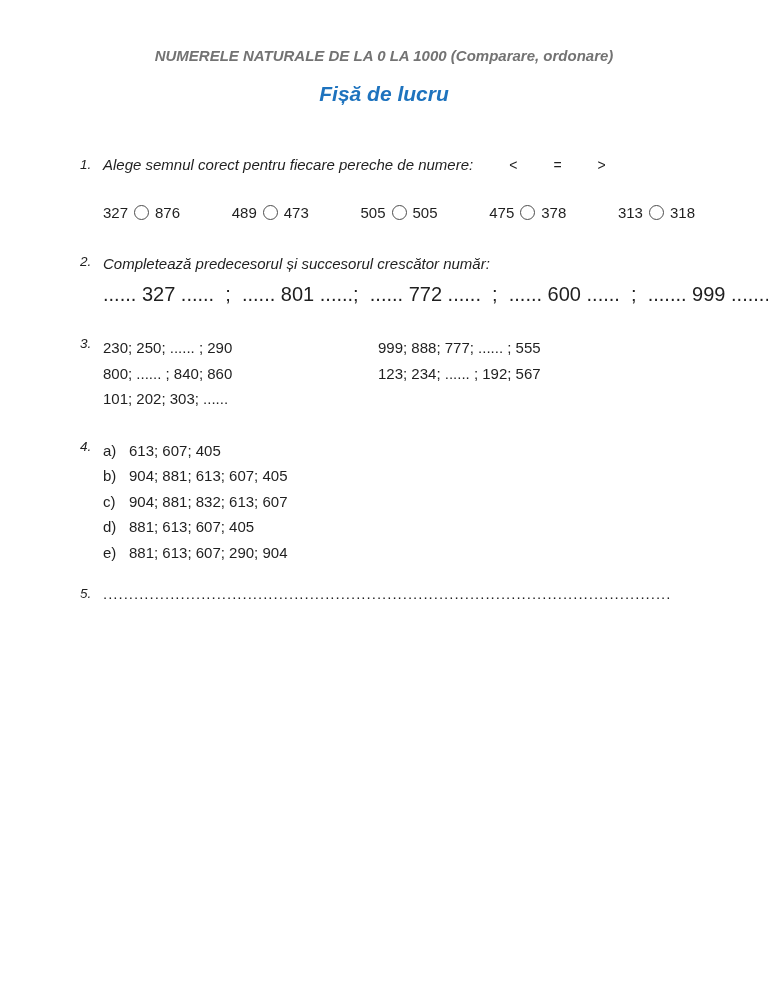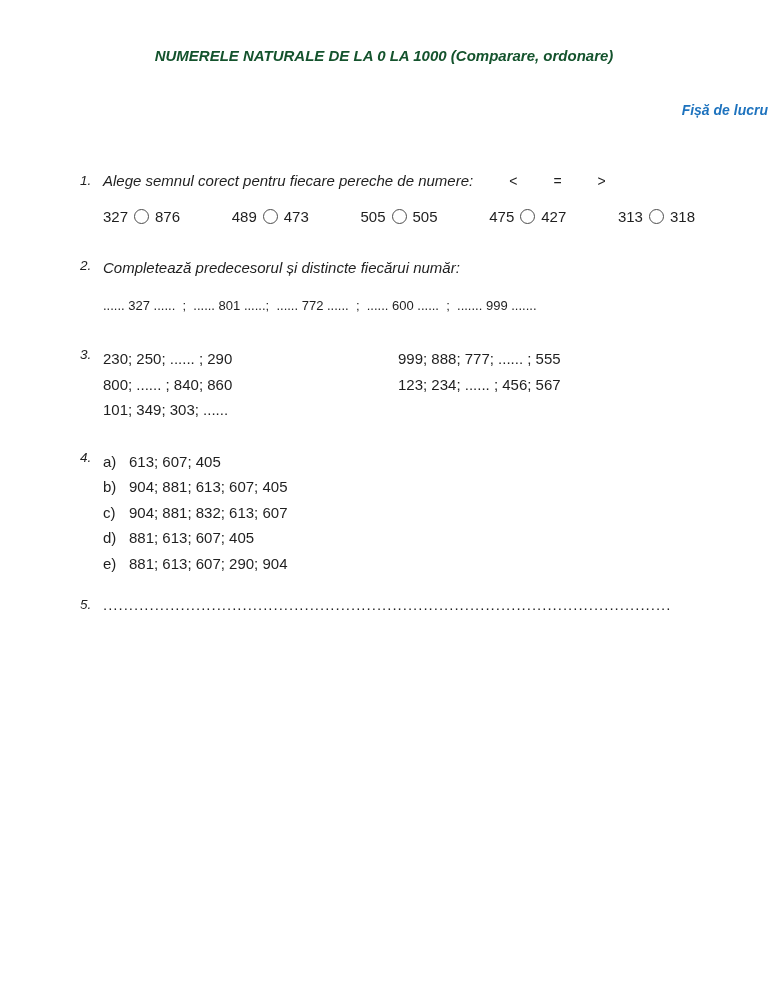--- a/index.html
+++ b/index.html
@@ -16,26 +16,26 @@
     color: #1f1f1f;
     overflow: hidden;
   }
   .title {
     margin-top: 46px;
     text-align: center;
     font-size: 15px;
     line-height: 20px;
     font-weight: bold;
     font-style: italic;
-    color: #14532d;
+    color: #737373;
   }
   .subtitle {
-    margin-top: 34px;
-    text-align: right;
-    font-size: 14px;
+    margin-top: 18px;
+    text-align: center;
+    font-size: 21px;
     line-height: 20px;
     font-weight: bold;
     font-style: italic;
     color: #1e73be;
   }
   .question {
     position: relative;
     margin-left: 103px;
     margin-right: 45px;
   }
@@ -53,53 +53,52 @@
     max-width: 622px;
   }
   .q1 { margin-top: 52px; }
   .q1 .q-text { line-height: 18px; }
   .sign {
     margin-left: 36px;
     font-style: normal;
     font-size: 14px;
   }
   .pairs {
-    margin-top: 16px;
+    margin-top: 28px;
     display: flex;
     justify-content: space-between;
     width: 592px;
     font-size: 15px;
     line-height: 21px;
   }
   .pair { white-space: nowrap; }
   .circle {
     display: inline-block;
     width: 13px;
     height: 13px;
     border: 1.2px solid #4d4d4d;
     border-radius: 50%;
     vertical-align: -2px;
     margin: 0 6px;
   }
   .q2 { margin-top: 30px; }
   .q2 .q-text { line-height: 21px; }
   .fill-line {
-    margin-top: 17px;
-    font-size: 13px;
+    margin-top: 10px;
+    font-size: 20px;
     line-height: 21px;
     white-space: pre;
   }
   .q3 { margin-top: 30px; }
   .q3 .q-text { line-height: 21px; }
   .seq-grid {
     margin-top: 5px;
     display: flex;
     font-size: 15px;
     line-height: 25.5px;
-    gap: 20px;
   }
   .seq-col-left { width: 275px; }
   .q4 { margin-top: 26px; }
   .options {
     font-size: 15px;
     line-height: 25.5px;
   }
   .option-label {
     display: inline-block;
     width: 26px;
@@ -125,42 +124,42 @@
 
   <section class="question q1">
     <span class="q-num">1.</span>
     <div class="q-text">
       <span>Alege semnul corect pentru fiecare pereche de numere:</span><span class="sign">&lt;</span><span class="sign">=</span><span class="sign">&gt;</span>
     </div>
     <div class="pairs">
       <span class="pair"><span>327</span><span class="circle"></span><span>876</span></span>
       <span class="pair"><span>489</span><span class="circle"></span><span>473</span></span>
       <span class="pair"><span>505</span><span class="circle"></span><span>505</span></span>
-      <span class="pair"><span>475</span><span class="circle"></span><span>427</span></span>
+      <span class="pair"><span>475</span><span class="circle"></span><span>378</span></span>
       <span class="pair"><span>313</span><span class="circle"></span><span>318</span></span>
     </div>
   </section>
 
   <section class="question q2">
     <span class="q-num">2.</span>
-    <div class="q-text">Completează predecesorul și distincte fiecărui număr:</div>
+    <div class="q-text">Completează predecesorul și succesorul crescător număr:</div>
     <div class="fill-line">...... 327 ......  ;  ...... 801 ......;  ...... 772 ......  ;  ...... 600 ......  ;  ....... 999 .......</div>
   </section>
 
   <section class="question q3">
     <span class="q-num">3.</span>
     <div class="seq-grid">
       <div class="seq-col-left">
         <div>230; 250; ...... ; 290</div>
         <div>800; ...... ; 840; 860</div>
-        <div>101; 349; 303; ......</div>
+        <div>101; 202; 303; ......</div>
       </div>
       <div class="seq-col-right">
         <div>999; 888; 777; ...... ; 555</div>
-        <div>123; 234; ...... ; 456; 567</div>
+        <div>123; 234; ...... ; 192; 567</div>
       </div>
     </div>
   </section>
 
   <section class="question q4">
     <span class="q-num">4.</span>
     <div class="options">
       <div><span class="option-label">a)</span><span>613; 607; 405</span></div>
       <div><span class="option-label">b)</span><span>904; 881; 613; 607; 405</span></div>
       <div><span class="option-label">c)</span><span>904; 881; 832; 613; 607</span></div>

